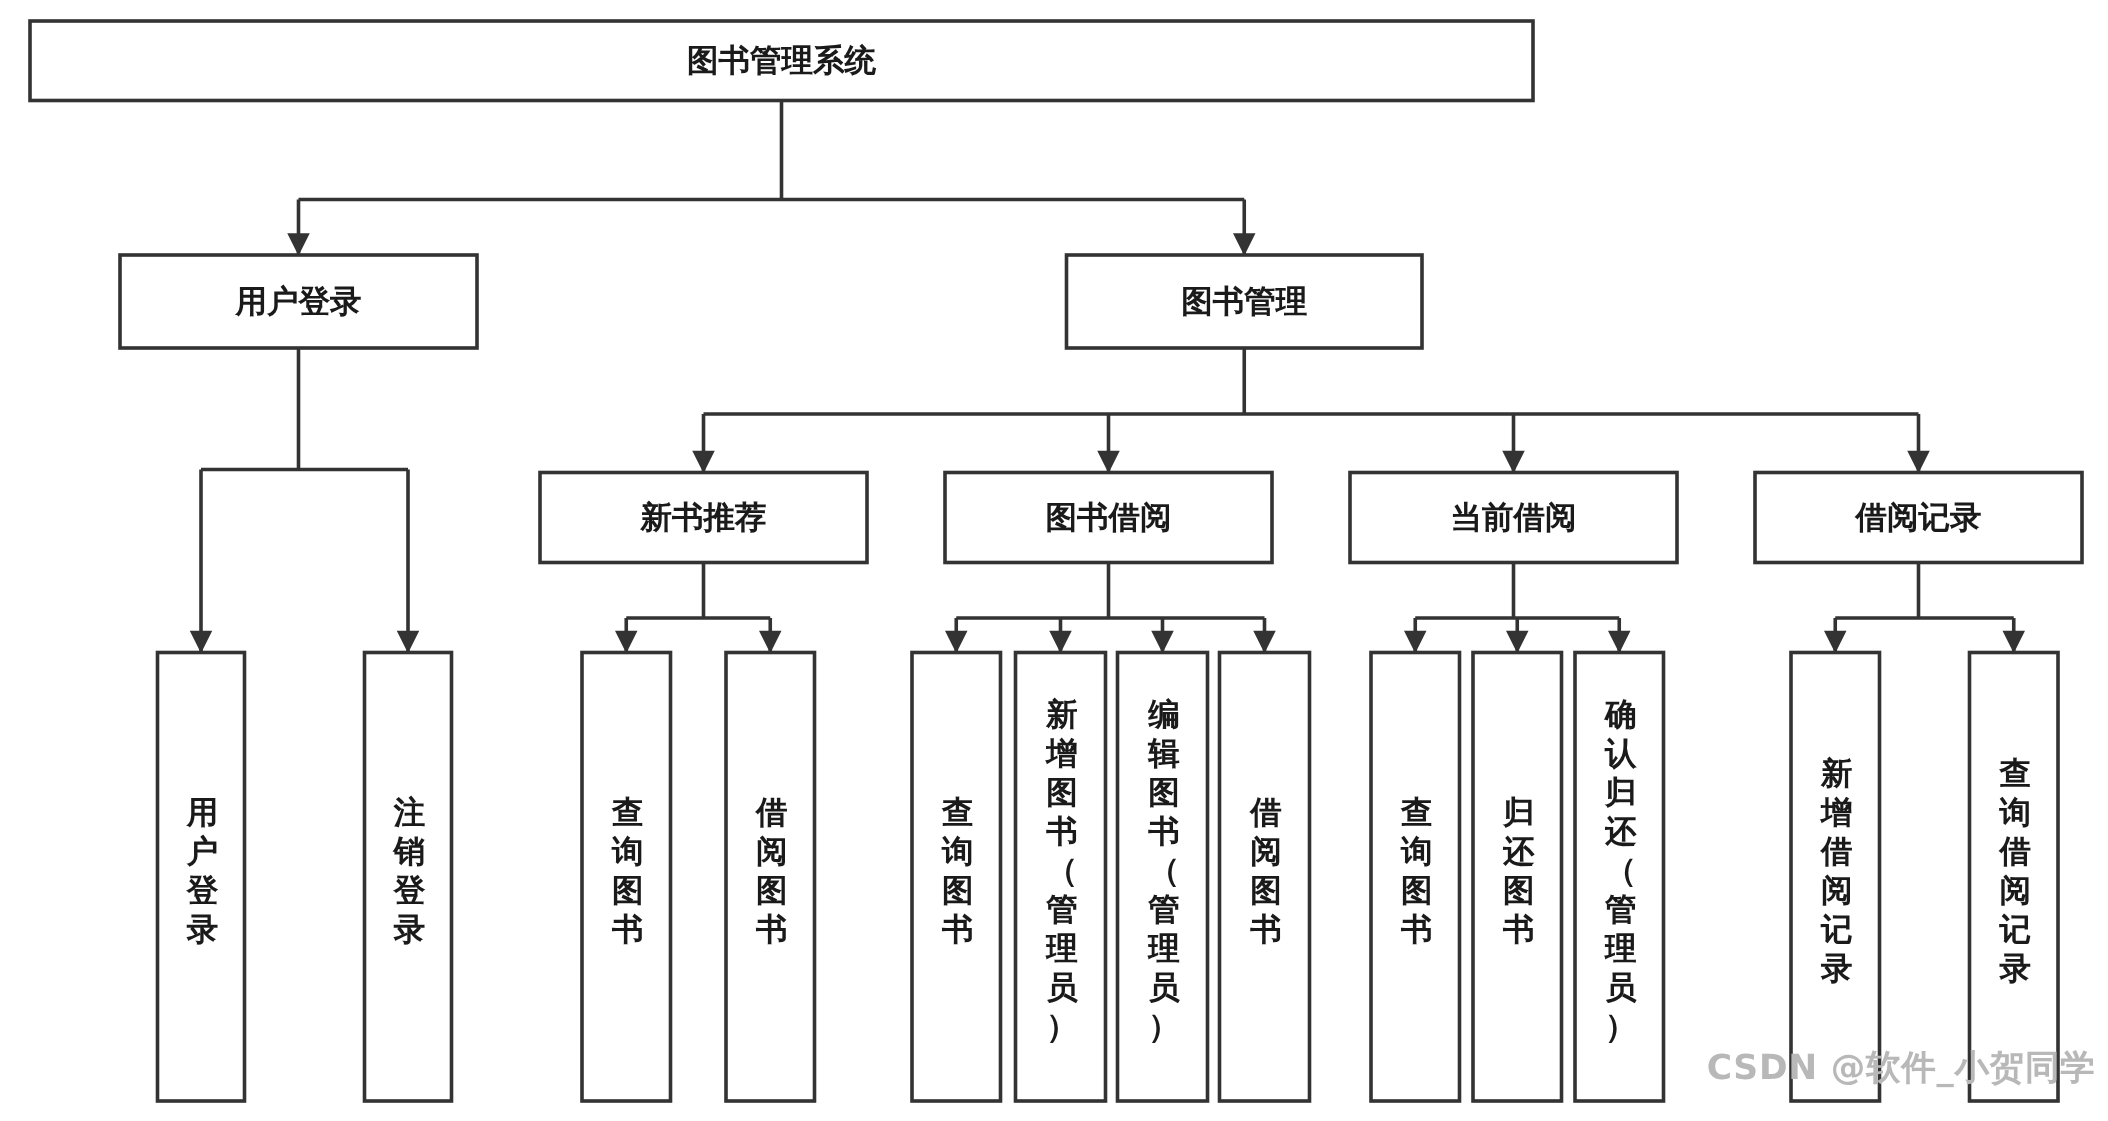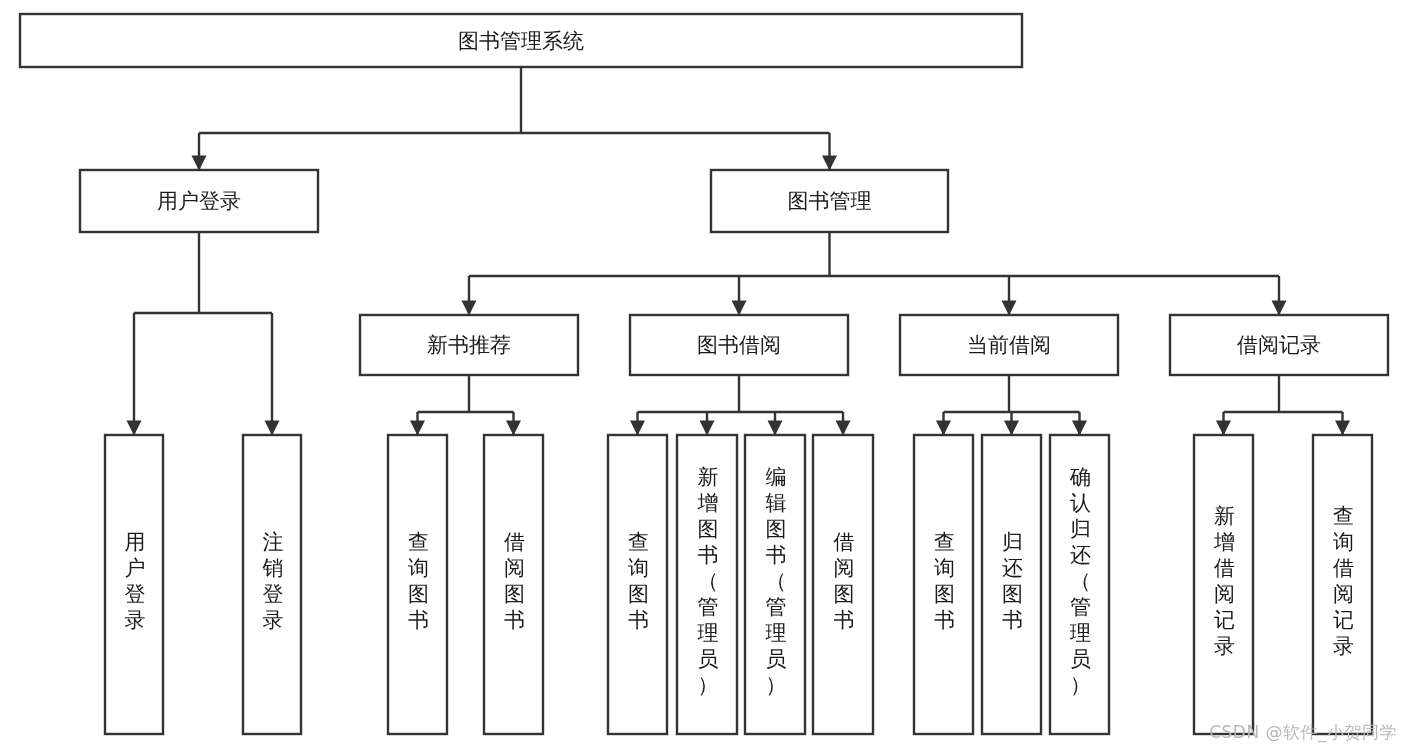--- a/index.html
+++ b/index.html
@@ -12,20 +12,21 @@
     width: 1405px;
     height: 747px;
     overflow: hidden;
     font-family: "DejaVu Sans", "Liberation Sans", sans-serif;
   }
   #diagram-root {
     position: relative;
     width: 1405px;
     height: 747px;
     background: #ffffff;
+    font-weight: bold;
   }
   svg.diagram-canvas {
     position: absolute;
     left: 0;
     top: 0;
     width: 1405px;
     height: 747px;
   }
   .node-box {
     fill: #ffffff;
@@ -51,23 +52,23 @@
   }
   .node-label-vertical {
     fill: #1a1a1a;
     font-family: "DejaVu Sans", "Liberation Sans", sans-serif;
     font-size: 21px;
     text-anchor: middle;
   }
   .watermark-text {
     position: absolute;
     right: 8px;
-    bottom: 3px;
-    font-family: "DejaVu Sans", "Liberation Sans", sans-serif;
-    font-size: 17px;
+    bottom: 20px;
+    font-family: "DejaVu Sans", "Liberation Sans", sans-serif;
+    font-size: 23px;
     color: #b8b8b8;
     letter-spacing: 0.5px;
     white-space: nowrap;
     user-select: none;
   }
 </style>
 </head>
 <body>
 
 <div id="diagram-root">

